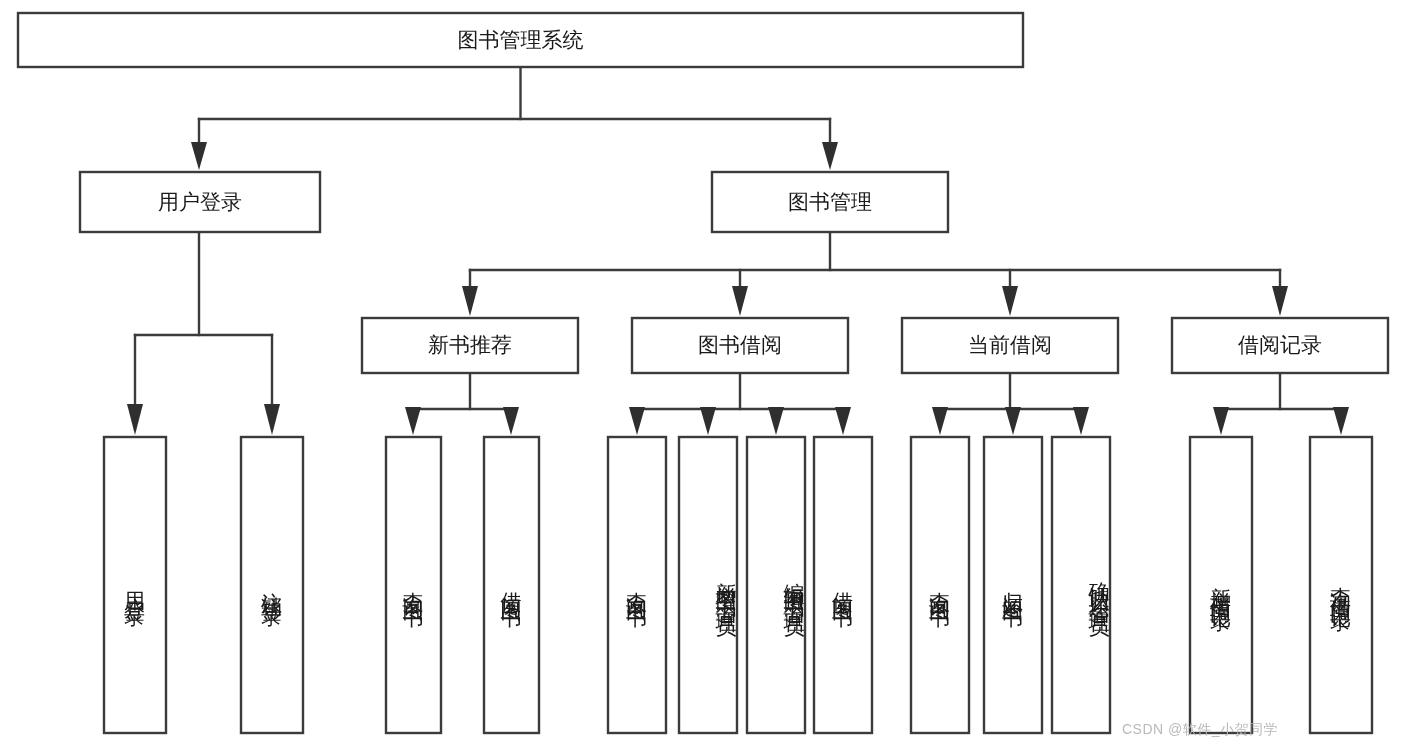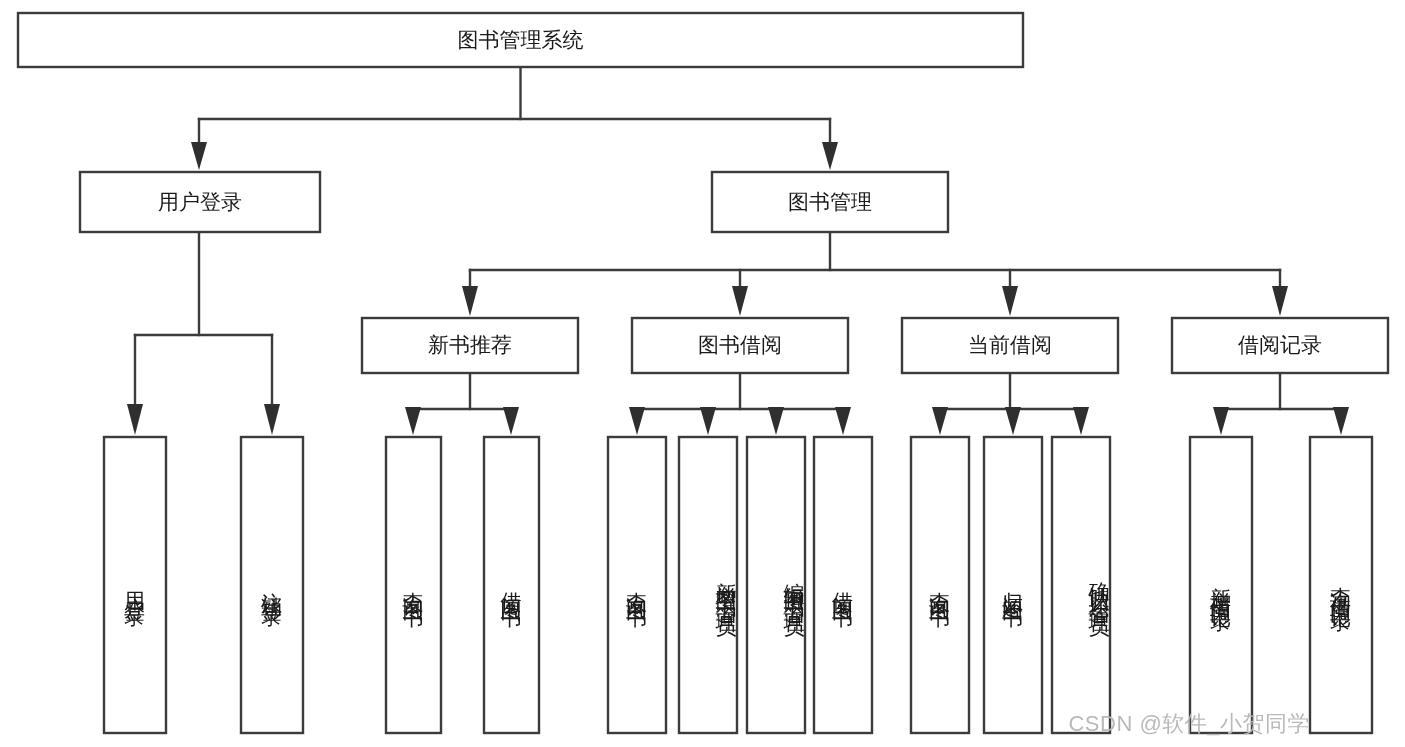--- a/index.html
+++ b/index.html
@@ -11,21 +11,20 @@
     width: 1405px;
     height: 747px;
     font-family: "Liberation Sans", "DejaVu Sans", sans-serif;
     overflow: hidden;
     position: relative;
   }
   #diagram-root {
     position: relative;
     width: 1290px;
     height: 747px;
-    padding-left: 32px;
   }
   svg.diagram {
     position: absolute;
     top: 0;
     left: 0;
     width: 1405px;
     height: 747px;
   }
   .node-box {
     fill: #ffffff;
@@ -61,21 +60,21 @@
     color: #1a1a1a;
     white-space: nowrap;
     text-align: center;
     pointer-events: none;
   }
   .watermark {
     position: absolute;
     right: 12px;
     bottom: 8px;
     font-family: "Liberation Sans", "DejaVu Sans", sans-serif;
-    font-size: 22px;
+    font-size: 14px;
     color: #b9b9b9;
     letter-spacing: 0.5px;
     white-space: nowrap;
     text-align: right;
   }
 </style>
 </head>
 <body>
 
 <div id="diagram-root">

